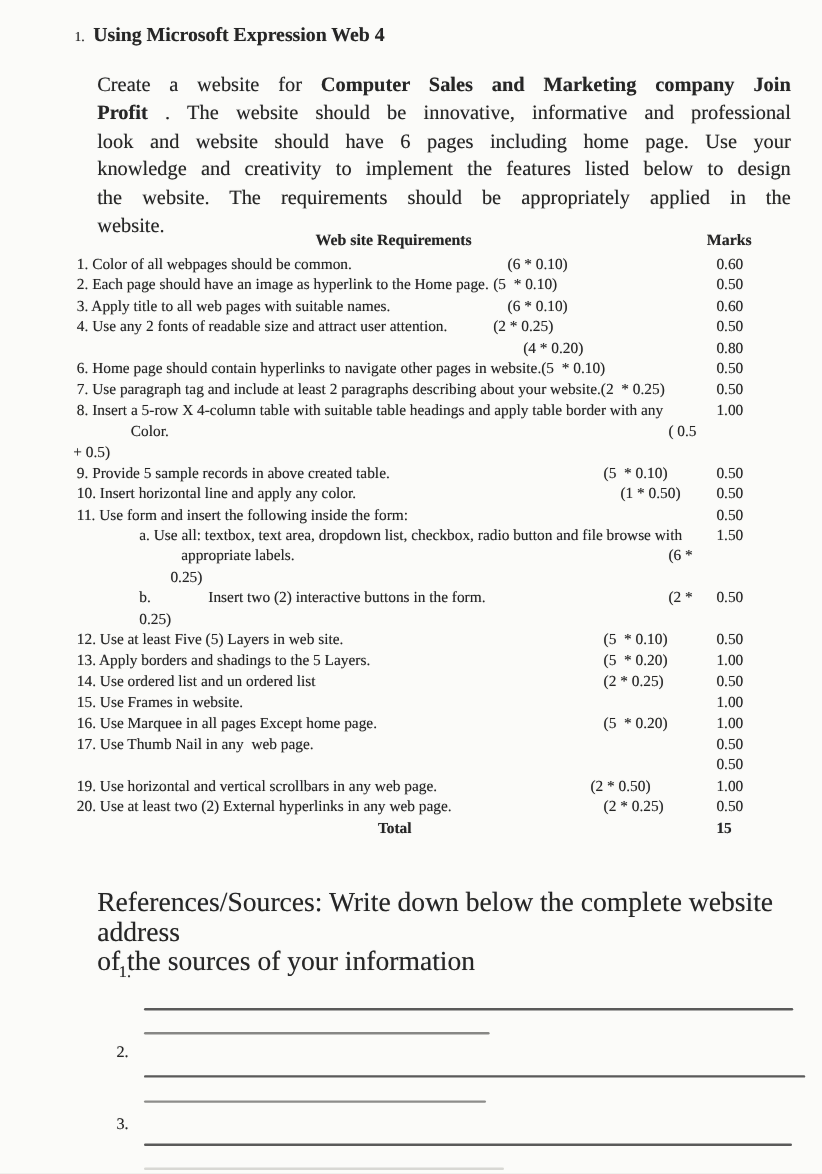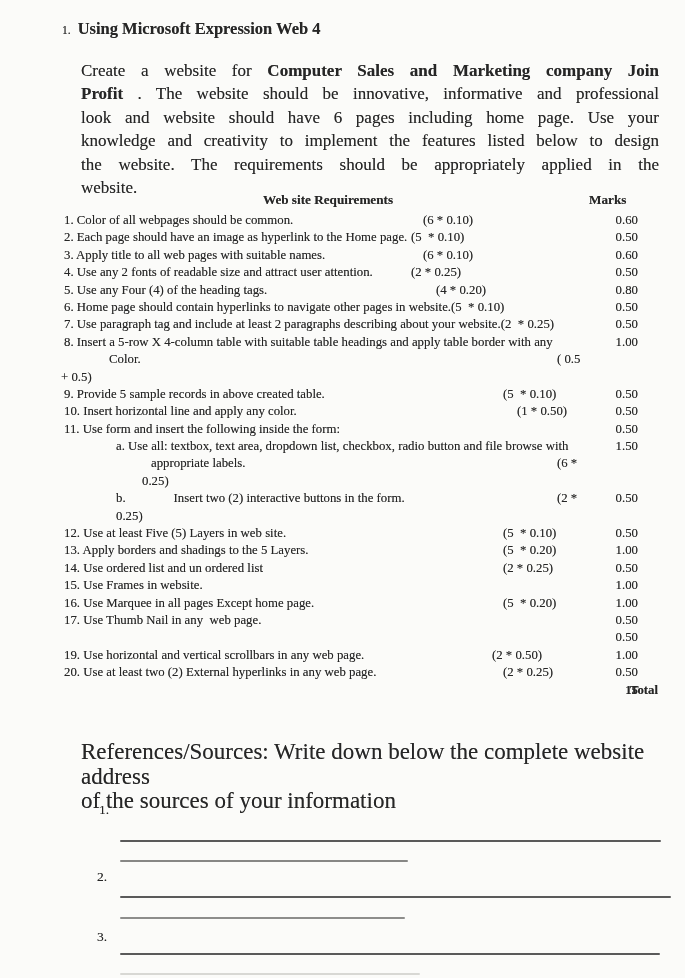--- a/index.html
+++ b/index.html
@@ -24,25 +24,25 @@
   .intro-line.last{text-align-last:left;}
   .b{font-weight:700;}
   
   .req-table{position:absolute;top:192px;left:0;width:633px;font-size:12.8px;}
   .req-header{position:relative;height:21px;font-weight:700;font-size:13.2px;}
   .col-req{position:absolute;left:328px;transform:translateX(-50%);white-space:pre;}
   .col-marks{position:absolute;left:589px;}
   .req-line{position:relative;height:17.4px;}
   .req-text{position:absolute;top:0;white-space:pre;}
   .req-mid{position:absolute;top:0;white-space:pre;text-align:center;}
-  .req-mark{position:absolute;top:0;left:597px;width:41px;text-align:right;}
+  .req-mark{position:absolute;top:0;left:597px;width:41px;}
   .i0{left:64px}.in{left:61px}.i1{left:109px}.i2{left:116px}.i3{left:151px}.i4{left:142px}
   .m1{left:423px}.m1b{left:411px}.m1c{left:436px}
   .m2{left:503px}.m2b{left:517px}.m2c{left:492px}.m3{left:557px}
-  .row-total .req-text{left:0;width:658px;text-align:right;font-weight:700;white-space:normal;}
+  .row-total .req-text{left:0;width:658px;text-align:center;font-weight:700;white-space:normal;}
   .row-total .req-mark{font-weight:700;}
   
   .refs-heading{position:absolute;top:740px;left:81px;width:585px;font-weight:400;font-size:23px;line-height:24.5px;}
   .ref-item{position:absolute;top:0;left:0;width:100%;height:0;}
   .ref-num{position:absolute;left:99px;font-size:13.5px;}
   .ref-line{position:absolute;left:120px;height:1.6px;background:#5a5a5a;border-radius:1px;}
   .r1 .ref-num{top:802px}
   .r1 .ref-line.long{top:840px;width:541px;}
   .r1 .ref-line.short{top:860px;width:288px;background:#878785;}
   .r2 .ref-num{top:869px;left:97px}
@@ -99,21 +99,20 @@
           <span class="req-mark">0.60</span>
         </div>
 
         <div class="req-line">
           <span class="req-text i0">4. Use any 2 fonts of readable size and attract user attention.</span>
           <span class="req-mid m1b">(2 * 0.25)</span>
           <span class="req-mark">0.50</span>
         </div>
 
         <div class="req-line">
-          <span class="req-text i0">5. Use any Four (4) of the heading tags.</span>
           <span class="req-mid m1c">(4 * 0.20)</span>
           <span class="req-mark">0.80</span>
         </div>
 
         <div class="req-line">
           <span class="req-text i0">6. Home page should contain hyperlinks to navigate other pages in website.(5  * 0.10)</span>
           <span class="req-mid"></span>
           <span class="req-mark">0.50</span>
         </div>
 

